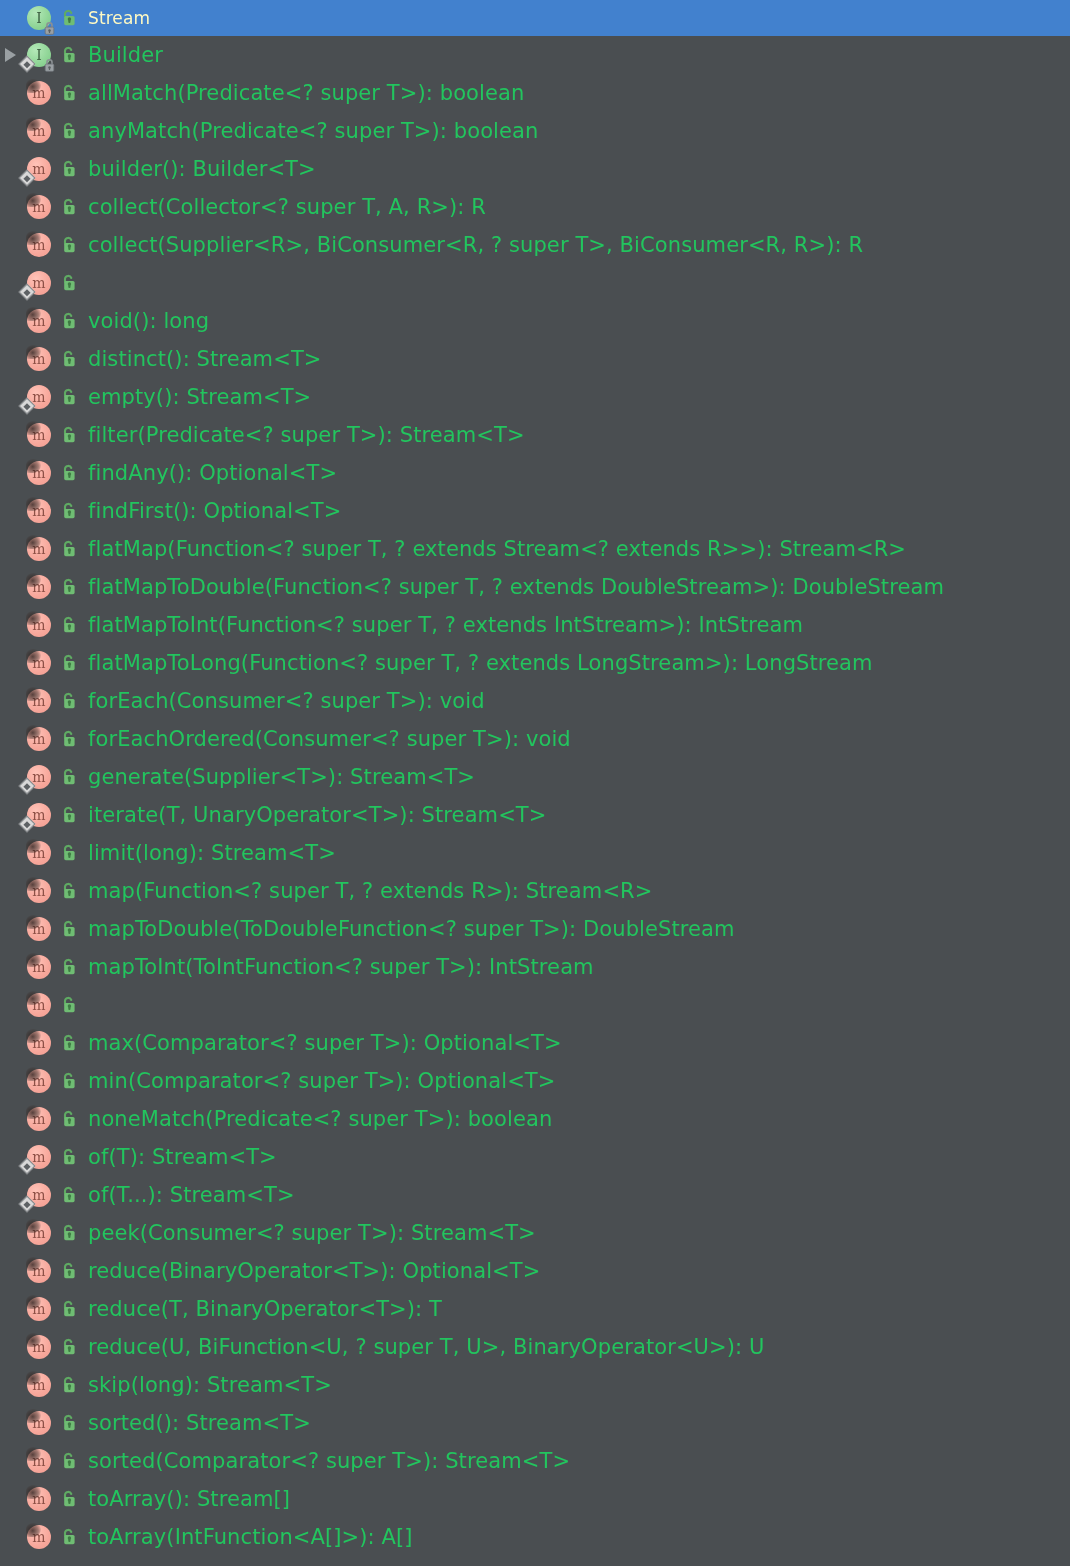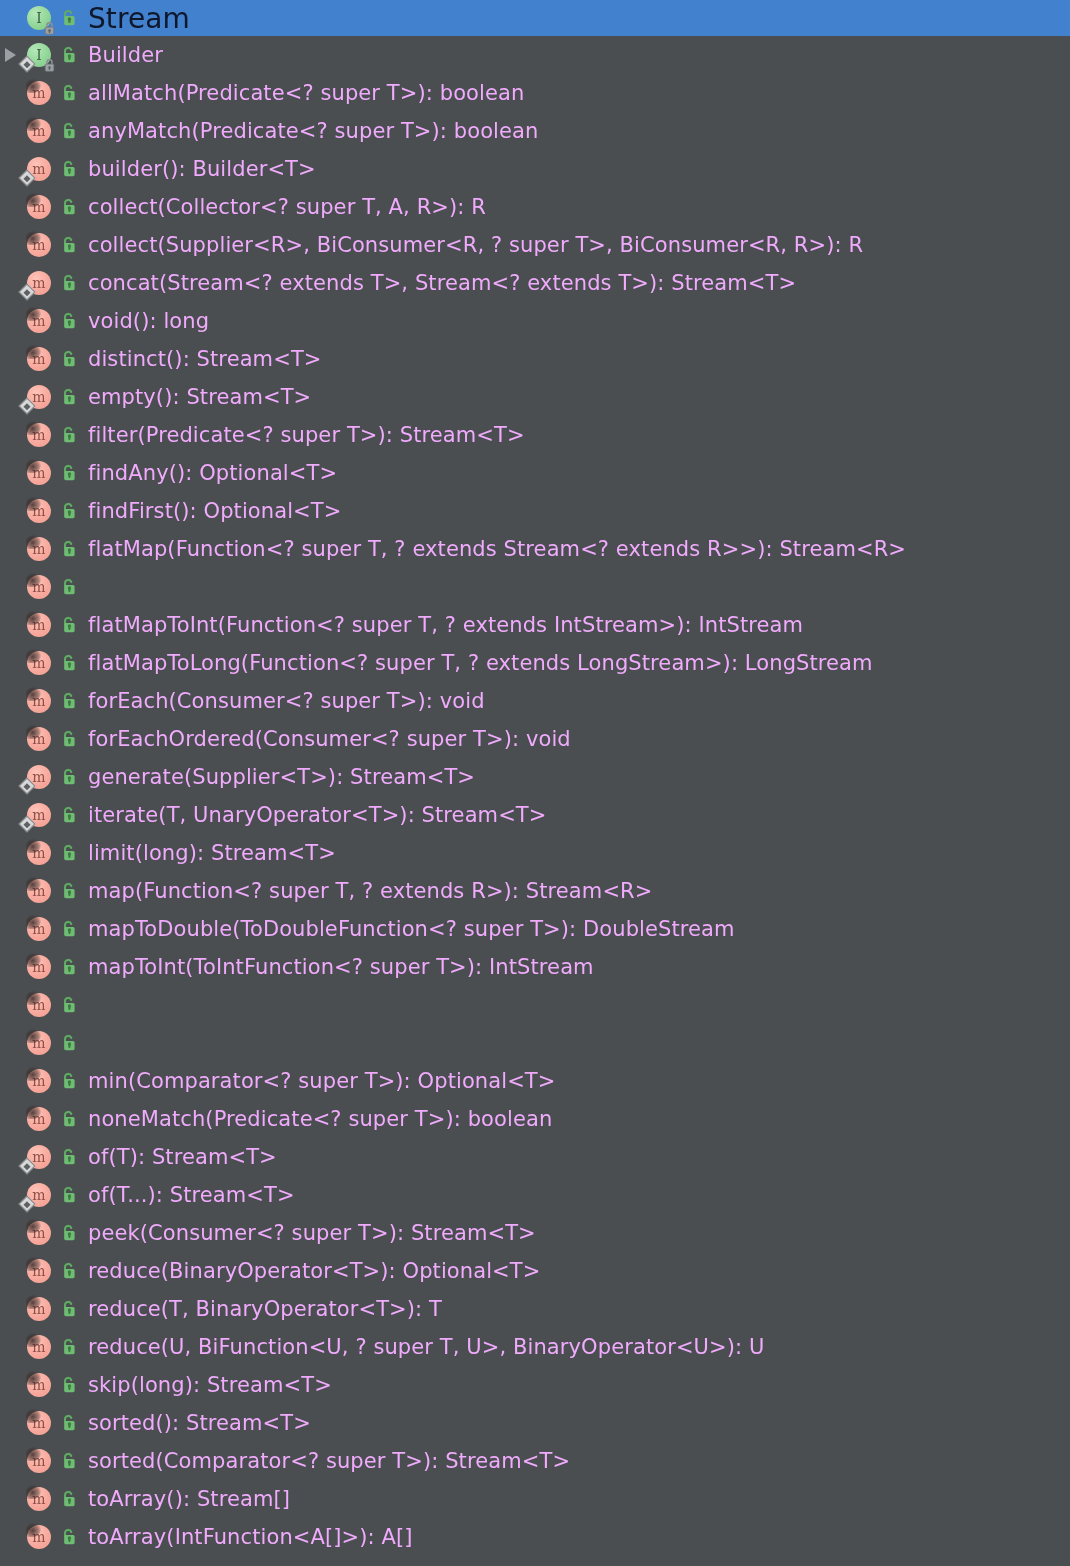--- a/index.html
+++ b/index.html
@@ -132,26 +132,26 @@
     width: 22px;
     height: 22px;
     flex: 0 0 22px;
     margin-left: 4px;
     position: relative;
   }
 
   .label {
     margin-left: 8px;
     font-size: 21px;
-    color: #f0abfc;
+    color: #22c55e;
     letter-spacing: 0.1px;
   }
   .row.header .label {
-    color: #0f172a;
-    font-size: 28px;
+    color: #fef9c3;
+    font-size: 17px;
   }
 </style>
 </head>
 <body>
 
 <div id="tree">
     <div class="row header">
       <div class="gutter"></div>
       <div class="icon-main iface">
         <div class="disc">I</div>
@@ -267,21 +267,20 @@
       <div class="icon-main method">
         <div class="disc">m</div>
         <div class="diamond"></div>
       </div>
       <div class="icon-lock"><svg width="22" height="22" viewBox="0 0 22 22" xmlns="http://www.w3.org/2000/svg">
           <path d="M7.0 9.5 L7.0 6.6 A3.3 3.3 0 0 1 13.3 6.0" fill="none" stroke="#5faa63" stroke-width="2.1" stroke-linecap="round"></path>
           <rect x="6.2" y="9.0" width="10.4" height="9.2" rx="1.6" fill="#6fbd73"></rect>
           <rect x="10.3" y="11.6" width="2.2" height="4.4" rx="1.0" fill="#3f7a44"></rect>
           <circle cx="11.4" cy="12.0" r="1.7" fill="#3f7a44"></circle>
         </svg></div>
-      <span class="label">concat(Stream&lt;? extends T&gt;, Stream&lt;? extends T&gt;): Stream&lt;T&gt;</span>
     </div>
     <div class="row">
       <div class="gutter"></div>
       <div class="icon-main method">
         <div class="disc">m</div>
         <div class="smudge"></div>
       </div>
       <div class="icon-lock"><svg width="22" height="22" viewBox="0 0 22 22" xmlns="http://www.w3.org/2000/svg">
           <path d="M7.0 9.5 L7.0 6.6 A3.3 3.3 0 0 1 13.3 6.0" fill="none" stroke="#5faa63" stroke-width="2.1" stroke-linecap="round"></path>
           <rect x="6.2" y="9.0" width="10.4" height="9.2" rx="1.6" fill="#6fbd73"></rect>
@@ -379,20 +378,21 @@
       <div class="icon-main method">
         <div class="disc">m</div>
         <div class="smudge"></div>
       </div>
       <div class="icon-lock"><svg width="22" height="22" viewBox="0 0 22 22" xmlns="http://www.w3.org/2000/svg">
           <path d="M7.0 9.5 L7.0 6.6 A3.3 3.3 0 0 1 13.3 6.0" fill="none" stroke="#5faa63" stroke-width="2.1" stroke-linecap="round"></path>
           <rect x="6.2" y="9.0" width="10.4" height="9.2" rx="1.6" fill="#6fbd73"></rect>
           <rect x="10.3" y="11.6" width="2.2" height="4.4" rx="1.0" fill="#3f7a44"></rect>
           <circle cx="11.4" cy="12.0" r="1.7" fill="#3f7a44"></circle>
         </svg></div>
+      <span class="label">flatMapToDouble(Function&lt;? super T, ? extends DoubleStream&gt;): DoubleStream</span>
     </div>
     <div class="row">
       <div class="gutter"></div>
       <div class="icon-main method">
         <div class="disc">m</div>
         <div class="smudge"></div>
       </div>
       <div class="icon-lock"><svg width="22" height="22" viewBox="0 0 22 22" xmlns="http://www.w3.org/2000/svg">
           <path d="M7.0 9.5 L7.0 6.6 A3.3 3.3 0 0 1 13.3 6.0" fill="none" stroke="#5faa63" stroke-width="2.1" stroke-linecap="round"></path>
           <rect x="6.2" y="9.0" width="10.4" height="9.2" rx="1.6" fill="#6fbd73"></rect>
@@ -545,20 +545,21 @@
       <div class="icon-main method">
         <div class="disc">m</div>
         <div class="smudge"></div>
       </div>
       <div class="icon-lock"><svg width="22" height="22" viewBox="0 0 22 22" xmlns="http://www.w3.org/2000/svg">
           <path d="M7.0 9.5 L7.0 6.6 A3.3 3.3 0 0 1 13.3 6.0" fill="none" stroke="#5faa63" stroke-width="2.1" stroke-linecap="round"></path>
           <rect x="6.2" y="9.0" width="10.4" height="9.2" rx="1.6" fill="#6fbd73"></rect>
           <rect x="10.3" y="11.6" width="2.2" height="4.4" rx="1.0" fill="#3f7a44"></rect>
           <circle cx="11.4" cy="12.0" r="1.7" fill="#3f7a44"></circle>
         </svg></div>
+      <span class="label">max(Comparator&lt;? super T&gt;): Optional&lt;T&gt;</span>
     </div>
     <div class="row">
       <div class="gutter"></div>
       <div class="icon-main method">
         <div class="disc">m</div>
         <div class="smudge"></div>
       </div>
       <div class="icon-lock"><svg width="22" height="22" viewBox="0 0 22 22" xmlns="http://www.w3.org/2000/svg">
           <path d="M7.0 9.5 L7.0 6.6 A3.3 3.3 0 0 1 13.3 6.0" fill="none" stroke="#5faa63" stroke-width="2.1" stroke-linecap="round"></path>
           <rect x="6.2" y="9.0" width="10.4" height="9.2" rx="1.6" fill="#6fbd73"></rect>

